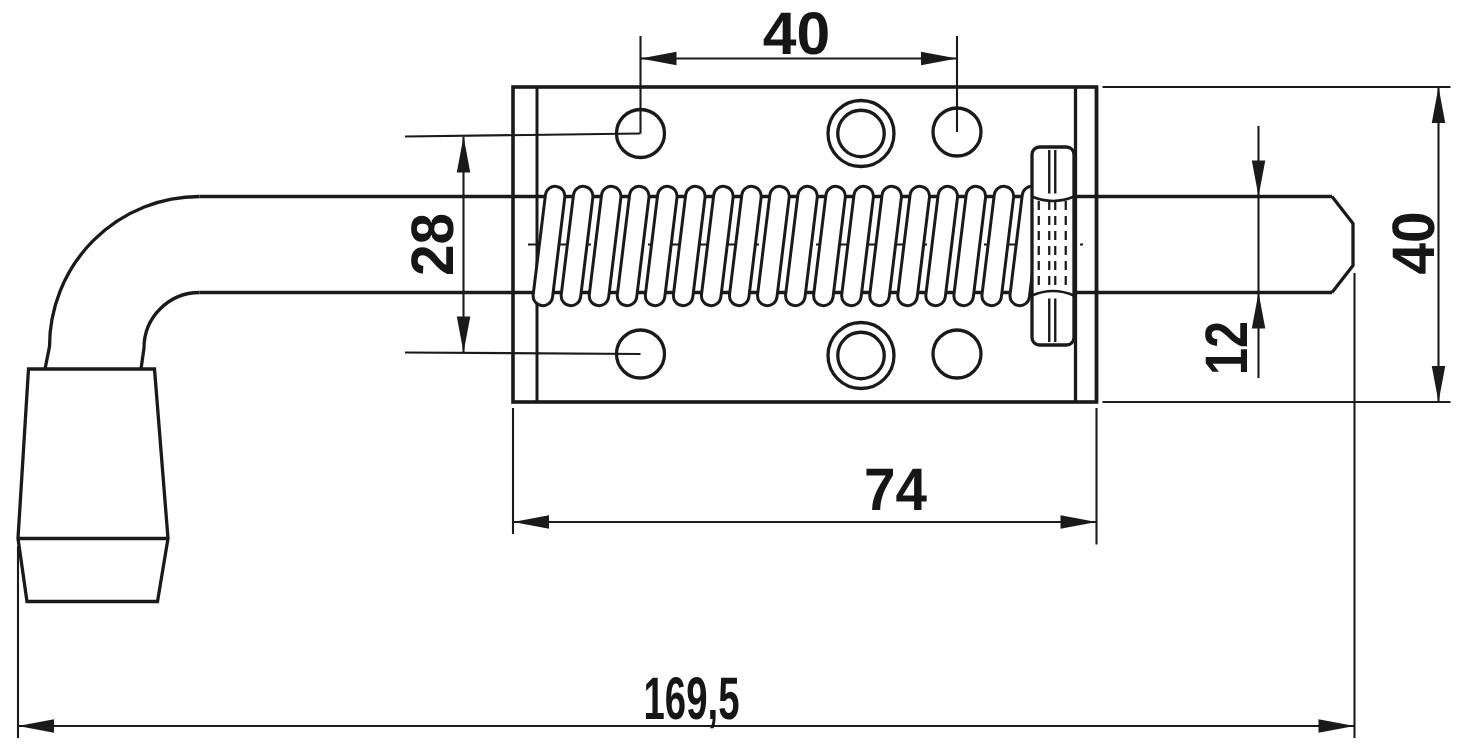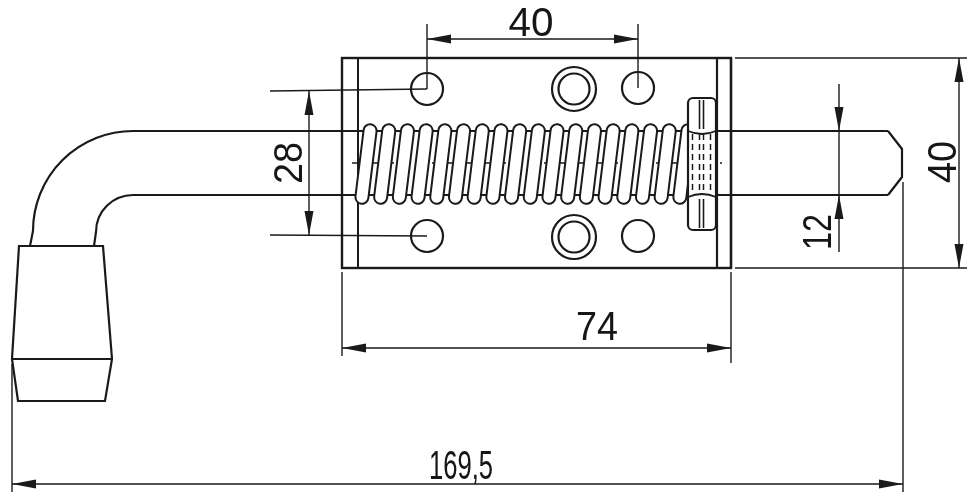--- a/index.html
+++ b/index.html
@@ -1,16 +1,16 @@
 <!DOCTYPE html>
 <html><head>
 <meta charset="utf-8">
 <style>
   html,body{margin:0;padding:0;background:#ffffff;}
-  .stage{width:972px;height:497px;position:relative;background:#ffffff;overflow:hidden;}
+  .stage{width:972px;height:497px;position:relative;background:#ffffff;overflow:hidden;font-weight:bold;}
   svg{display:block;}
   text{font-family:"Liberation Sans","DejaVu Sans",sans-serif;fill:#161616;}
   .dimtxt{font-size:40px;}
 </style>
 </head>
 <body>
 
 <div class="stage">
 <svg width="972" height="497" viewBox="0 0 972 497">
   <defs>

